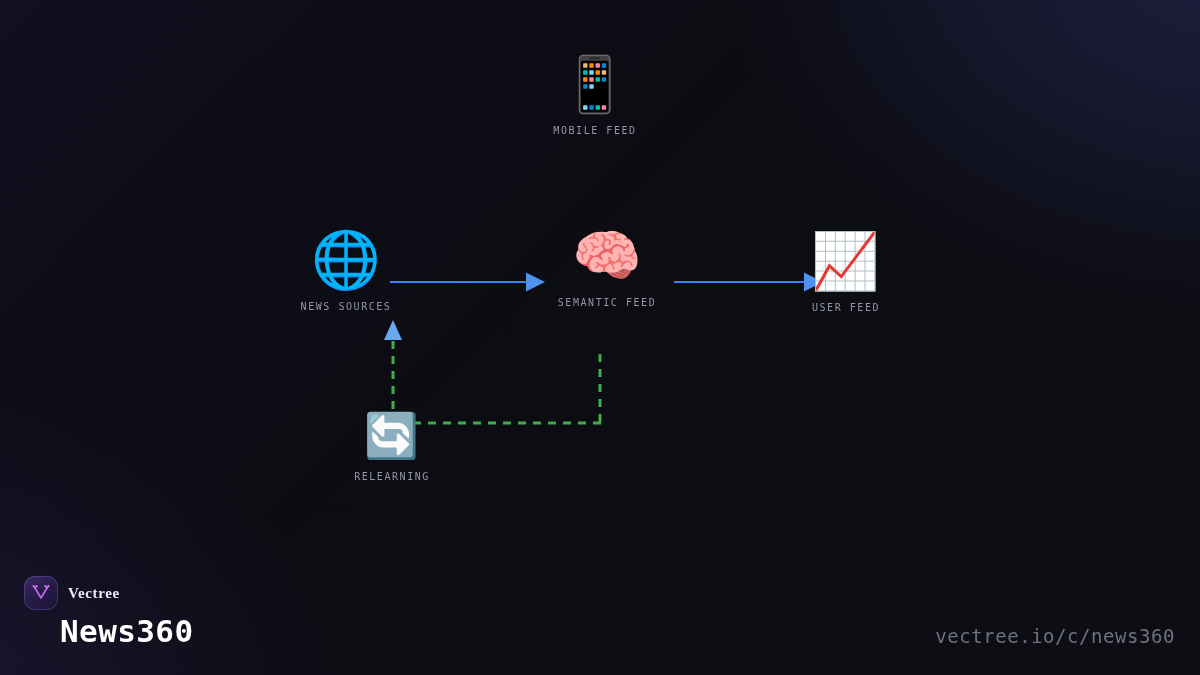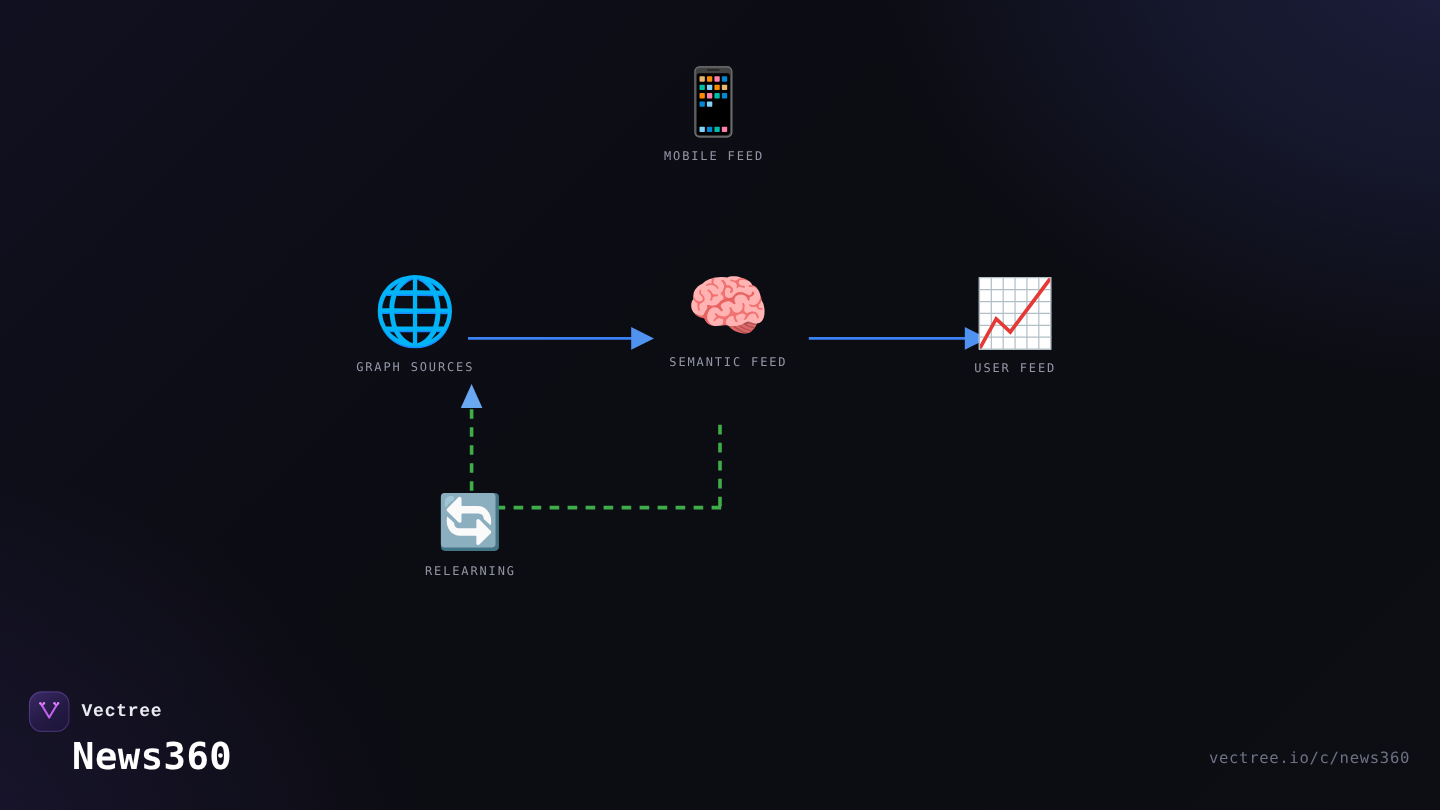--- a/index.html
+++ b/index.html
@@ -79,21 +79,21 @@
     width: 34px;
     height: 34px;
     border-radius: 11px;
     background: linear-gradient(145deg, #3b2a66 0%, #241a45 55%, #1b1436 100%);
     box-shadow: inset 0 0 0 1px rgba(150,110,220,0.30);
     display: flex;
     align-items: center;
     justify-content: center;
   }
   #brand-name {
-    font-family: Liberation Mono, monospace;
+    font-family: Liberation Serif, serif;
     font-size: 15px;
     font-weight: bold;
     letter-spacing: 0.6px;
     color: #e9eaf2;
   }
   #page-title {
     position: absolute;
     left: 24px;
     top: 613px;
     font-family: "DejaVu Sans Mono", "Liberation Mono", monospace;
@@ -101,21 +101,21 @@
     font-weight: bold;
     letter-spacing: 0.4px;
     color: #ffffff;
     margin-left: 36px;
   }
   #footer-url {
     position: absolute;
     right: 25px;
     top: 625px;
     font-family: "DejaVu Sans Mono", "Liberation Mono", monospace;
-    font-size: 13px;
+    font-size: 19px;
     letter-spacing: 0.55px;
     color: #6e7183;
   }
 </style>
 </head>
 <body>
 
 <div id="stage">
 
   <svg id="edges" viewBox="0 0 1200 675" xmlns="http://www.w3.org/2000/svg">
@@ -144,21 +144,21 @@
     </g>
   </svg>
 
   <div class="node" id="node-mobile">
     <div class="node-icon">📱</div>
     <div class="node-label">MOBILE FEED</div>
   </div>
 
   <div class="node" id="node-news">
     <div class="node-icon">🌐</div>
-    <div class="node-label">GRAPH SOURCES</div>
+    <div class="node-label">NEWS SOURCES</div>
   </div>
 
   <div class="node" id="node-brain">
     <div class="node-icon">🧠</div>
     <div class="node-label">SEMANTIC FEED</div>
   </div>
 
   <div class="node" id="node-graph">
     <div class="node-icon">📈</div>
     <div class="node-label">USER FEED</div>

